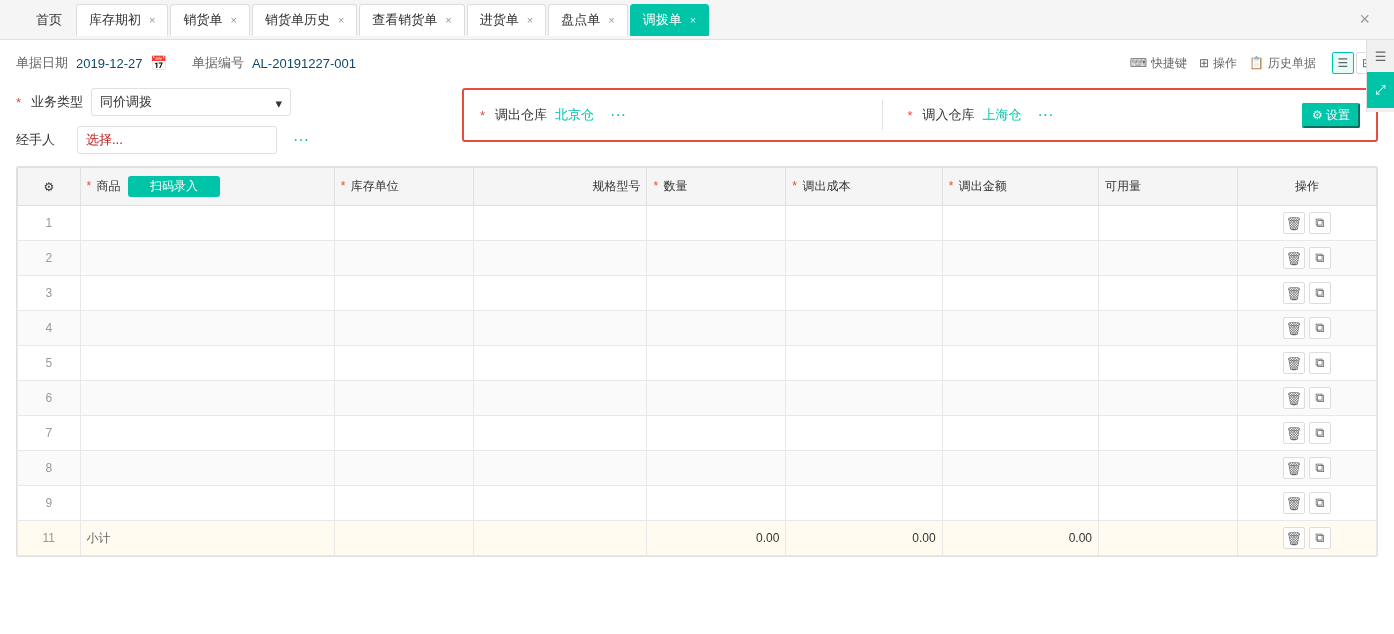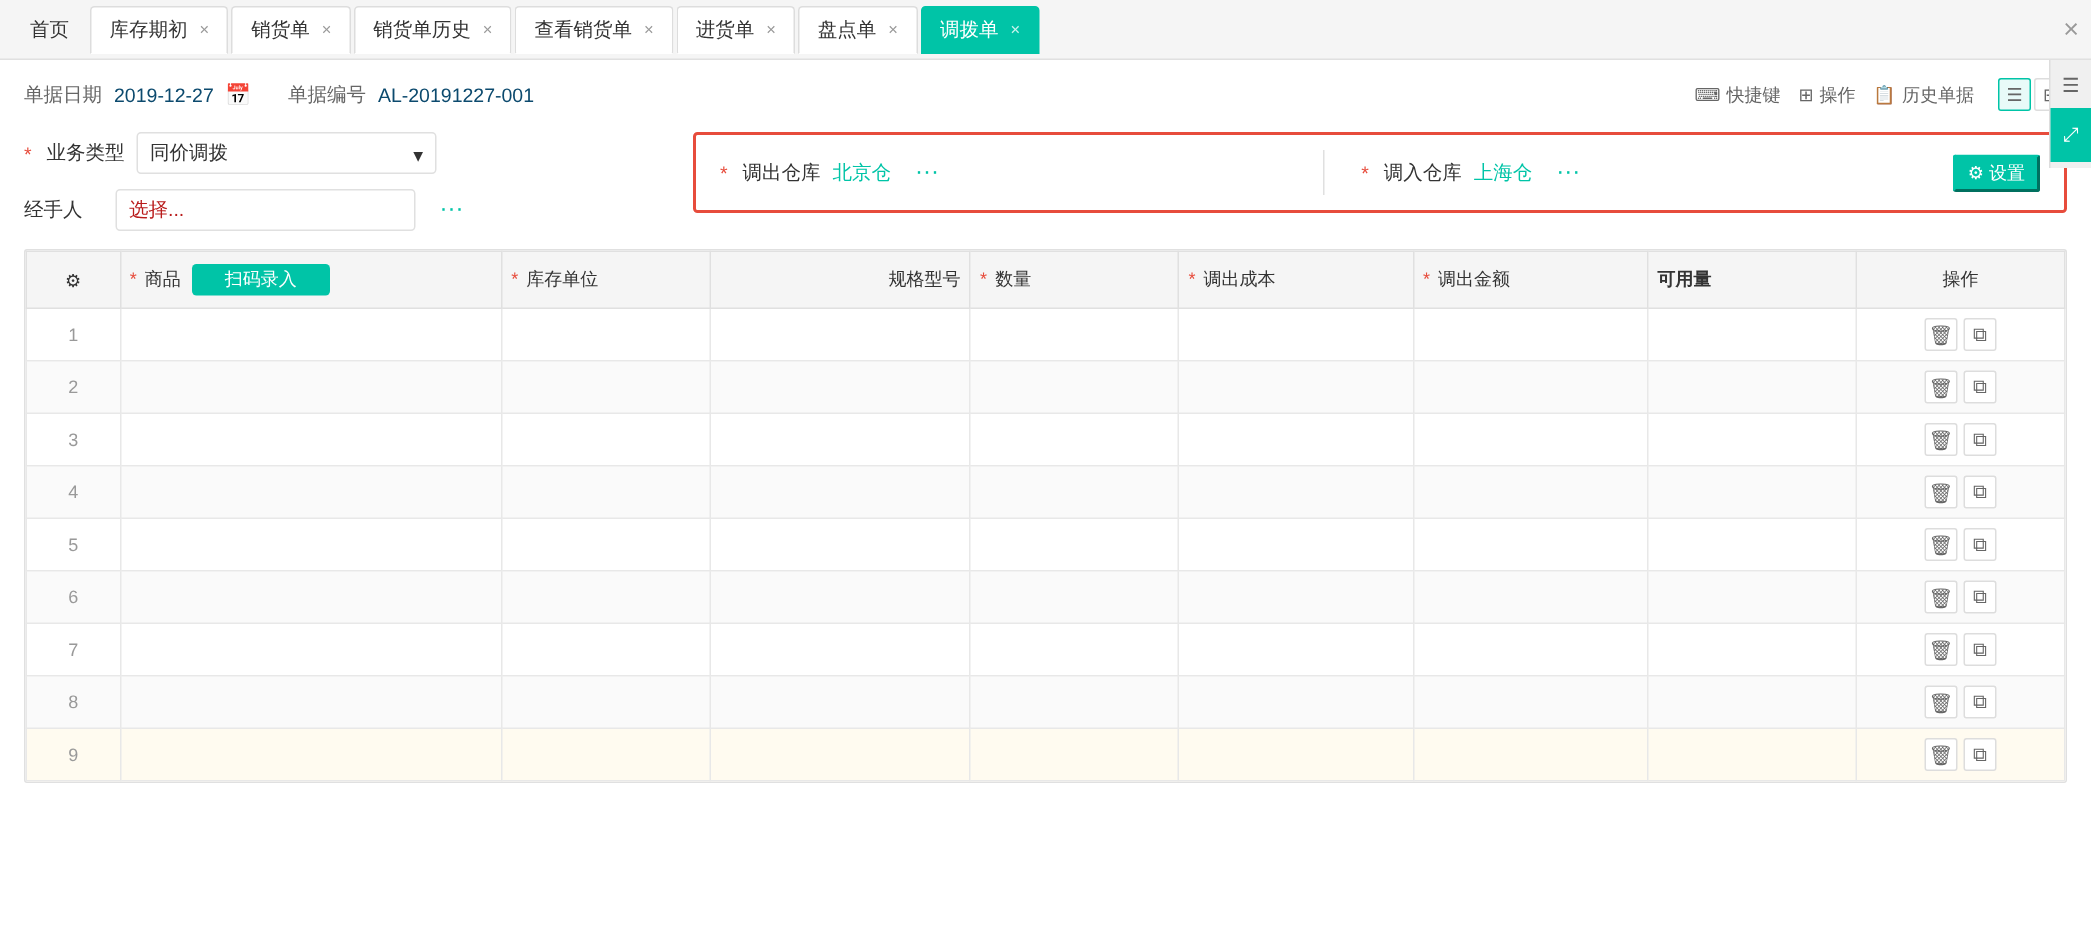--- a/index.html
+++ b/index.html
@@ -1,21 +1,21 @@
 <!DOCTYPE html>
 <html><head>
   <meta charset="utf-8">
   <style>
     * { box-sizing: border-box; margin: 0; padding: 0; }
     body { font-family: 'Microsoft YaHei', Arial, sans-serif; font-size: 13px; background: #fff; color: #333; overflow: hidden; }
     
     
     .tab-bar {
       display: flex; align-items: center; background: #f5f5f5; border-bottom: 1px solid #e0e0e0;
-      height: 40px; padding: 0 8px; gap: 2px;
+      height: 40px; padding: 0 24px; gap: 2px;
     }
     .tab {
       display: flex; align-items: center; padding: 0 12px; height: 32px; border: 1px solid transparent;
       border-radius: 3px 3px 0 0; cursor: pointer; font-size: 13px; gap: 6px; white-space: nowrap;
       background: #fff; border-color: #ddd #ddd #fff; margin-bottom: -1px;
     }
     .tab.active { background: #00c4a7; color: #fff; border-color: #00c4a7; }
     .tab .close-btn { font-size: 11px; color: #999; cursor: pointer; margin-left: 2px; }
     .tab.active .close-btn { color: rgba(255,255,255,0.8); }
     .tab-home { background: transparent; border: none; font-weight: normal; }
@@ -74,21 +74,21 @@
     tbody td { border: 1px solid #e8e8e8; padding: 6px 6px; font-size: 12px; color: #333; min-height: 28px; }
     .row-num { color: #999; text-align: center; width: 30px; }
     
     .th-settings { width: 36px; text-align: center; }
     .th-product { width: 140px; }
     .th-unit { width: 80px; }
     .th-spec { width: 100px; text-align: right; }
     .th-qty { width: 80px; }
     .th-cost { width: 90px; }
     .th-amount { width: 90px; }
-    .th-available { width: 80px; font-weight: bold; }
+    .th-available { width: 80px; }
     .th-action { width: 80px; text-align: center; }
     
     .scan-btn {
       background: #00c4a7; color: #fff; border: none; border-radius: 3px; padding: 2px 22px;
       font-size: 12px; cursor: pointer; margin-left: 4px;
     }
     
     .action-btns { display: flex; justify-content: center; gap: 4px; }
     .action-btn { width: 22px; height: 22px; display: inline-flex; align-items: center; justify-content: center; border: 1px solid #ddd; border-radius: 2px; cursor: pointer; background: #fff; color: #666; font-size: 13px; }
     
@@ -396,20 +396,36 @@
         <td></td>
         <td></td>
         <td></td>
         <td>
           <div class="action-btns">
             <div class="action-btn" title="删除">🗑</div>
             <div class="action-btn" title="复制">⧉</div>
           </div>
         </td>
       </tr>
+          <tr class="subtotal-row">
+        <td class="row-num">11</td>
+        <td style="color:#666;">小计</td>
+        <td></td>
+        <td></td>
+        <td style="text-align:right;">0.00</td>
+        <td style="text-align:right;">0.00</td>
+        <td style="text-align:right;">0.00</td>
+        <td></td>
+        <td>
+          <div class="action-btns">
+            <div class="action-btn" title="删除">🗑</div>
+            <div class="action-btn" title="复制">⧉</div>
+          </div>
+        </td>
+      </tr>
         </tbody>
     </table>
   </div>
 
 </div>
 
 <div class="right-sidebar">
   <div class="sidebar-btn">☰</div>
   <div class="sidebar-btn green-btn">⤢</div>
 </div>

